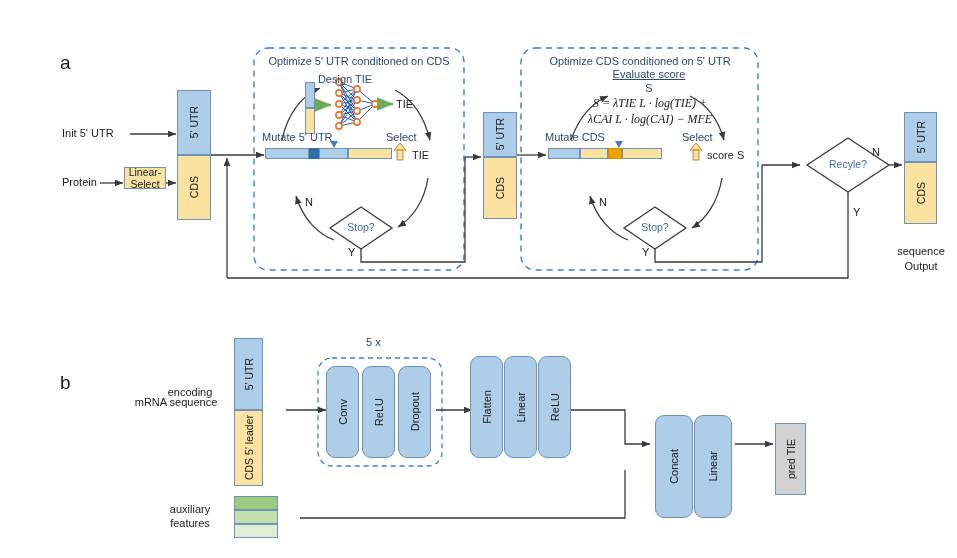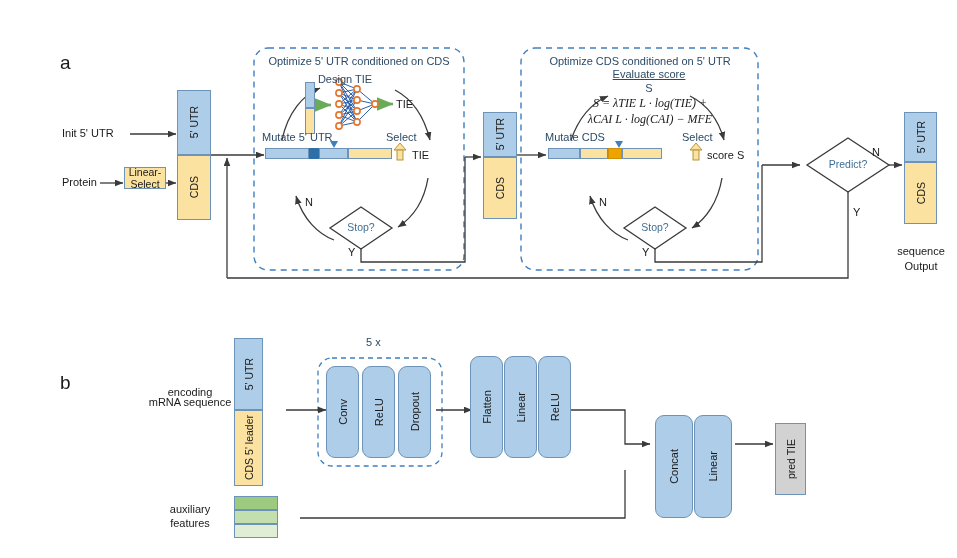--- a/index.html
+++ b/index.html
@@ -299,34 +299,34 @@
   <div class="seqbox" style="left:608px; top:148px; width:14px; height:11px; background:#eda400; border-color:#d08f00;"></div>
   <div class="seqbox cds" style="left:622px; top:148px; width:40px; height:11px;"></div>
 
   <div class="lbl lbl-blue" style="left:682px; top:131px;">Select</div>
   <div class="lbl" style="left:707px; top:149px;">score S</div>
 
   <div class="diamond-label" style="left:655px; top:221px;">Stop?</div>
   <div class="lbl" style="left:599px; top:196px;">N</div>
   <div class="lbl" style="left:642px; top:246px;">Y</div>
 
-  <div class="diamond-label" style="left:848px; top:158px;">Predict?</div>
+  <div class="diamond-label" style="left:848px; top:158px;">Recyle?</div>
   <div class="lbl" style="left:872px; top:146px;">N</div>
   <div class="lbl" style="left:853px; top:206px;">Y</div>
 
   <div class="seqbox utr" style="left:904px; top:112px; width:33px; height:50px;">
     <span class="vert">5' UTR</span>
   </div>
   <div class="seqbox cds" style="left:904px; top:162px; width:33px; height:62px;">
     <span class="vert">CDS</span>
   </div>
   <div class="lbl lbl-center" style="left:921px; top:231px;margin-top:29px;">Output</div>
   <div class="lbl lbl-center" style="left:921px; top:245px;">sequence</div>
 
-  <div class="lbl lbl-center" style="left:190px; top:396px;">mRNA sequence</div>
+  <div class="lbl lbl-center" style="left:176px; top:396px;">mRNA sequence</div>
   <div class="lbl lbl-center" style="left:190px; top:386px;">encoding</div>
   <div class="lbl lbl-center" style="left:190px; top:503px;">auxiliary</div>
   <div class="lbl lbl-center" style="left:190px; top:517px;">features</div>
 
   <div class="seqbox utr" style="left:234px; top:338px; width:29px; height:72px;">
     <span class="vert">5' UTR</span>
   </div>
   <div class="seqbox cds" style="left:234px; top:410px; width:29px; height:76px;">
     <span class="vert">CDS 5' leader</span>
   </div>

